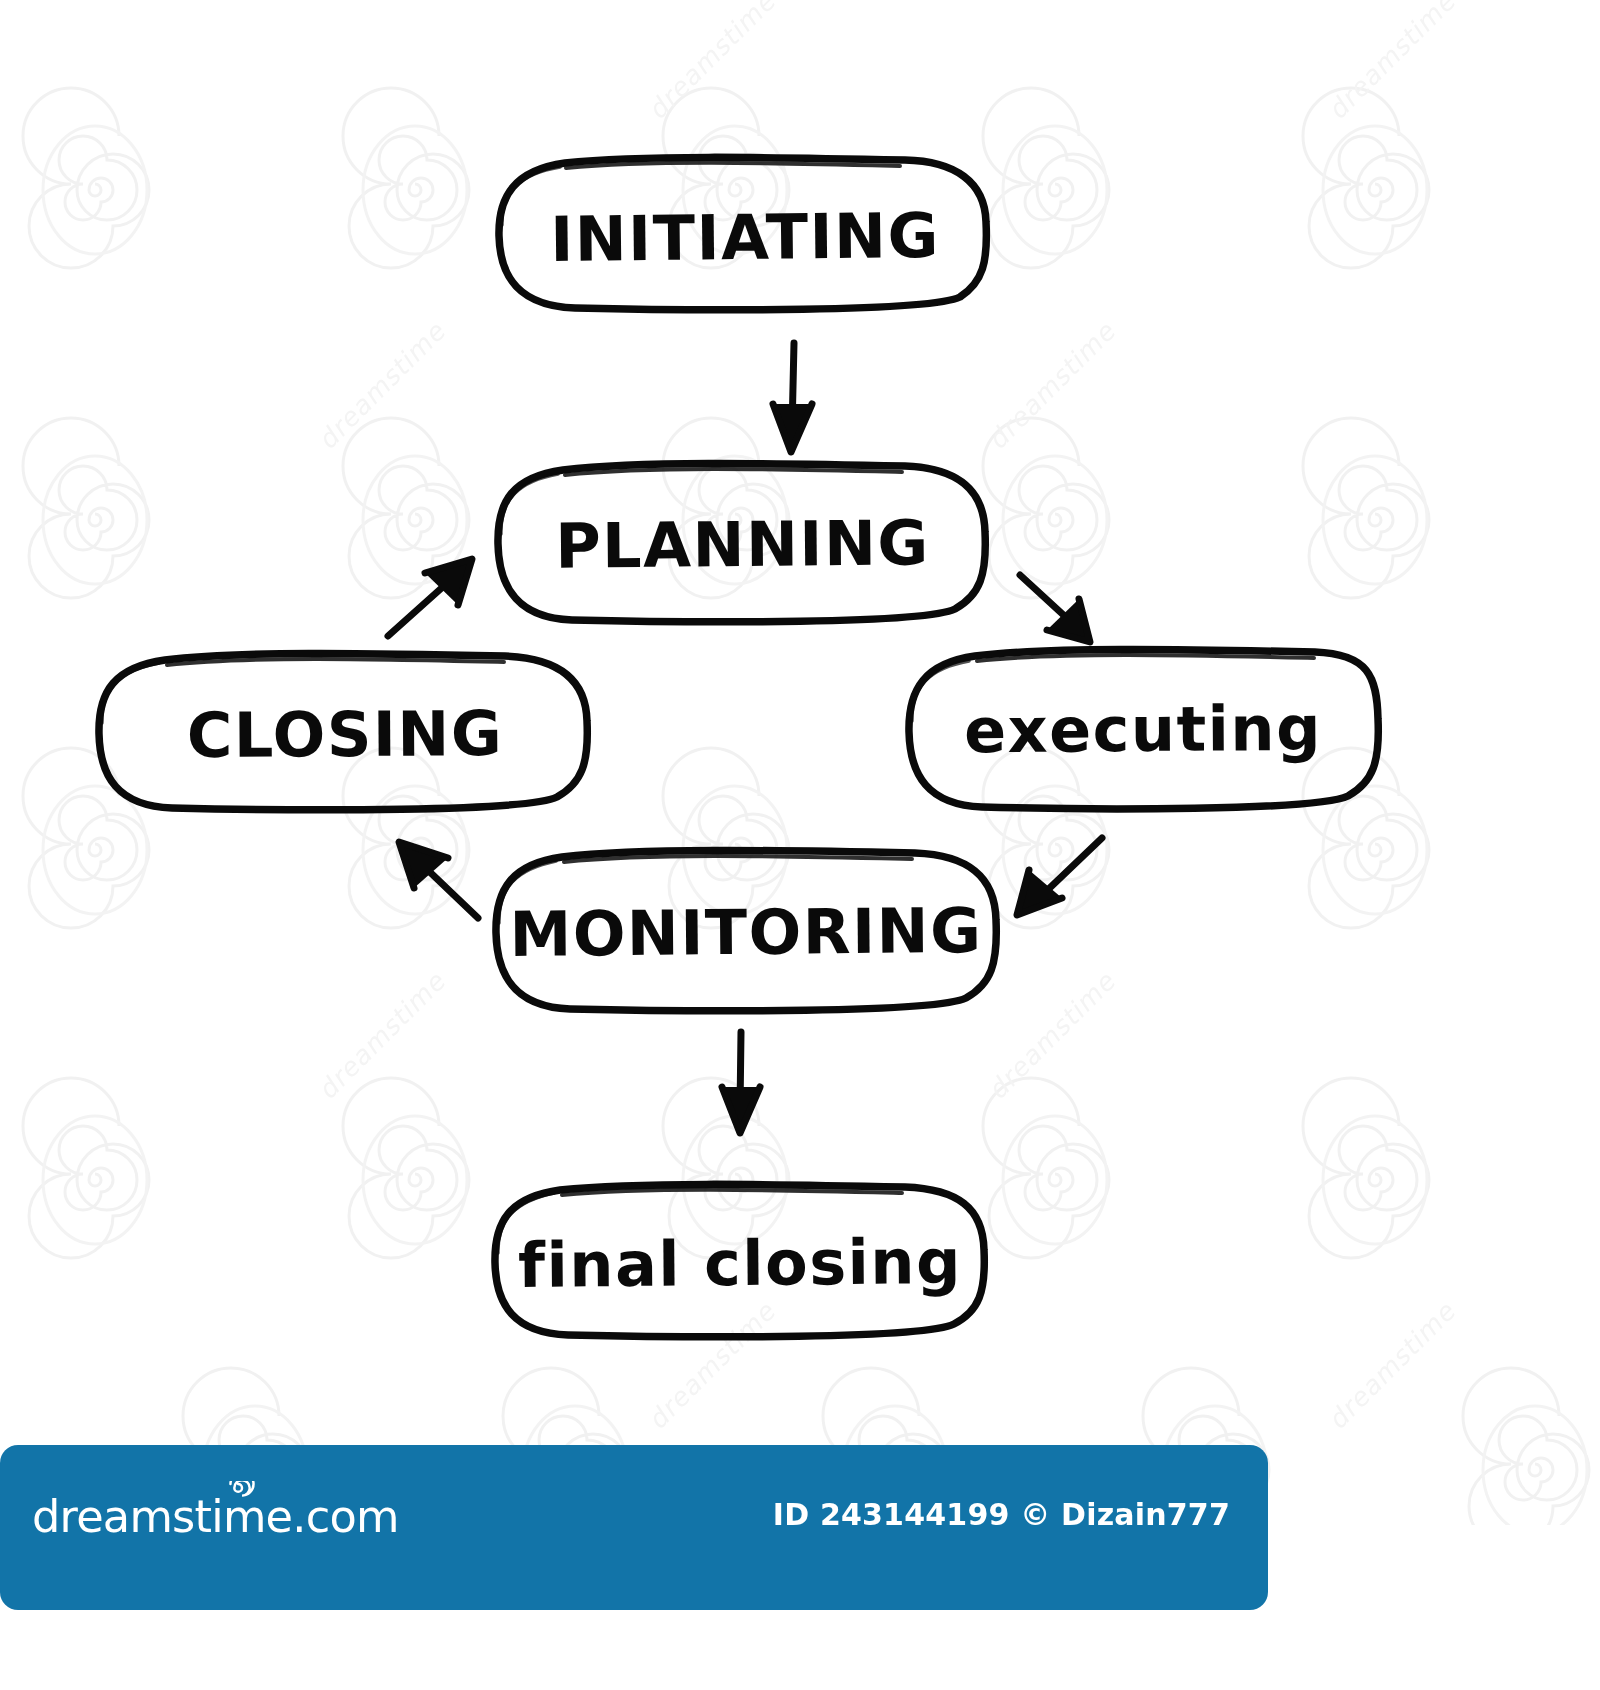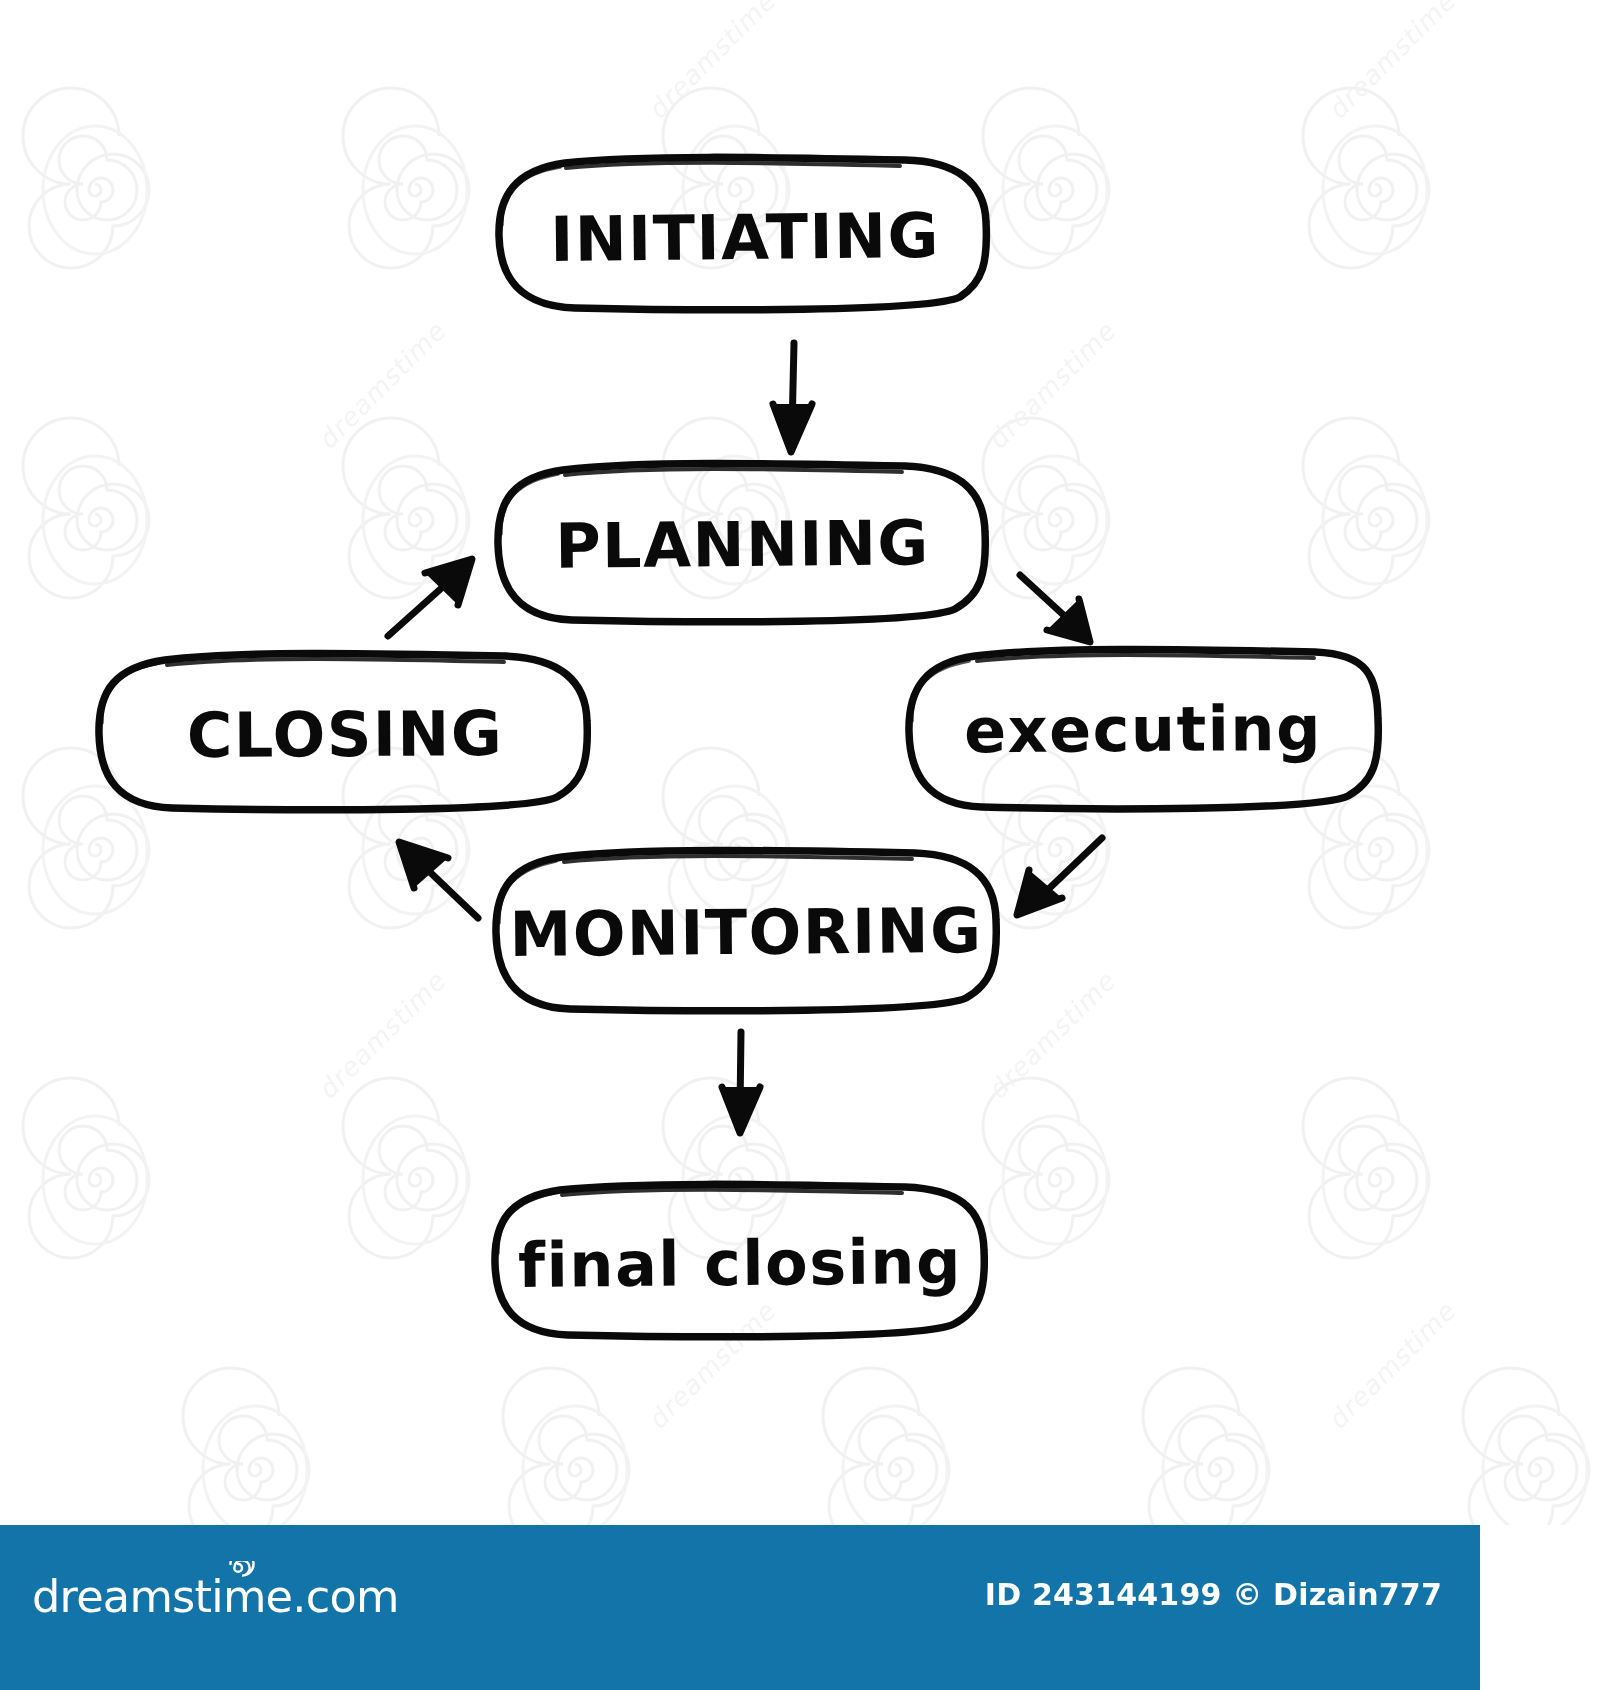--- a/index.html
+++ b/index.html
@@ -53,25 +53,26 @@
     letter-spacing: 1.5px;
     white-space: nowrap;
     z-index: 4;
     transform-origin: center center;
   }
 
   
   .footer-bar {
     position: absolute;
     left: 0;
-    top: 1525px;
-    width: 1480px;
+    top: 1445px;
+    width: 1268px;
     height: 165px;
     background: #1274a8;
     z-index: 5;
+    border-radius: 18px;
   }
   .dreamstime-logo {
     position: absolute;
     left: 32px;
     top: 36px;
     height: 60px;
     display: block;
   }
   .footer-credit {
     position: absolute;

